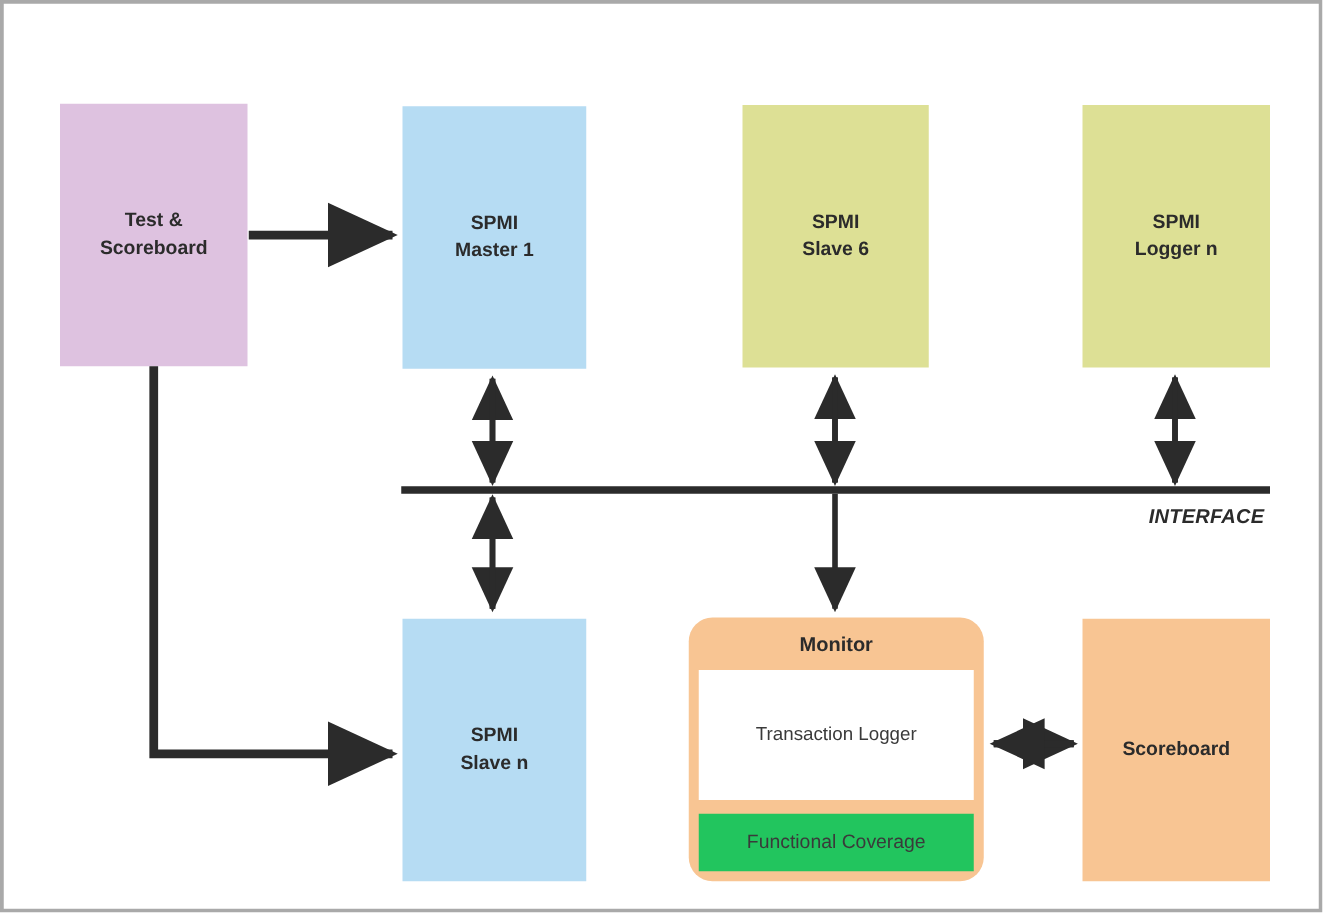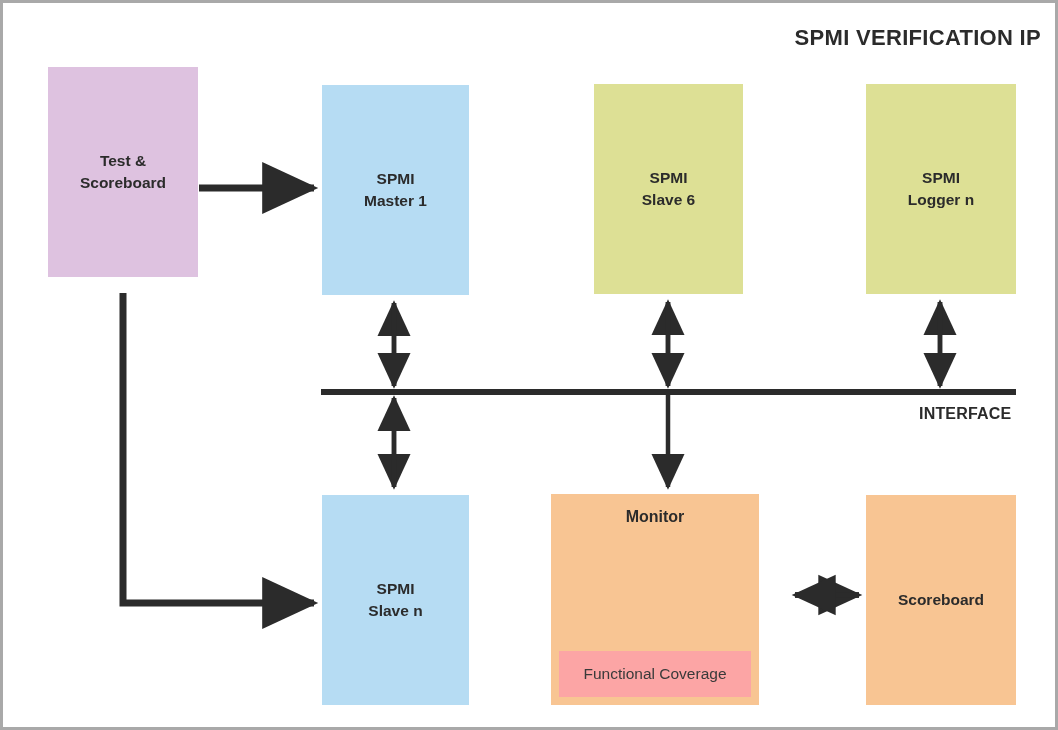--- a/index.html
+++ b/index.html
@@ -75,56 +75,56 @@
     justify-content: center;
     text-align: center;
     font-size: 15px;
     color: #3a3a3a;
     line-height: 1.35;
     font-weight: normal;
   }
   .monitor-bottom {
     margin-top: 11px;
     height: 46px;
-    background: #fca5a5;
+    background: #22c55e;
     display: flex;
     align-items: center;
     justify-content: center;
     font-size: 15.5px;
     color: #3a3a3a;
   }
 
   
   .bus {
     position: absolute;
     background: #2b2b2b;
   }
   .iface-label {
     position: absolute;
     font-size: 16px;
     font-weight: bold;
+    font-style: italic;
     color: #2b2b2b;
     letter-spacing: 0.2px;
   }
   svg.overlay {
     position: absolute;
     left: 0; top: 0;
     width: 1058px;
     height: 730px;
     pointer-events: none;
   }
 </style>
 </head>
 <body>
 
 <div id="canvas">
 
-  <div class="title">SPMI VERIFICATION IP</div>
-
-  <div class="blk purple" style="left:45px; top:64px; width:150px; height:210px;">
+
+  <div class="blk purple" style="left:45px; top:80px; width:150px; height:210px;">
     <span class="ln">Test &amp;</span>
     <span class="ln">Scoreboard</span>
   </div>
 
   <div class="blk blue" style="left:319px; top:82px; width:147px; height:210px;">
     <span class="ln">SPMI</span>
     <span class="ln">Master 1</span>
   </div>
 
   <div class="blk green" style="left:591px; top:81px; width:149px; height:210px;">
@@ -139,23 +139,24 @@
 
   <div class="blk blue" style="left:319px; top:492px; width:147px; height:210px;">
     <span class="ln">SPMI</span>
     <span class="ln">Slave n</span>
   </div>
 
   <div class="blk orange" style="left:863px; top:492px; width:150px; height:210px;text-align:center;">
     <span class="ln">Scoreboard</span>
   </div>
 
-  <div class="monitor" style="left:548px; top:491px; width:208px; height:211px;">
+  <div class="monitor" style="left:548px; top:491px; width:236px; height:211px;border-radius:19px;">
     <div class="monitor-title">Monitor</div>
     <div class="monitor-row">
+      <div class="sub">Transaction Logger</div>
     </div>
     <div class="monitor-bottom">Functional Coverage</div>
   </div>
 
   <div class="bus" style="left:318px; top:386px; width:695px; height:6px;"></div>
   <div class="iface-label" style="left:916px; top:402px;">INTERFACE</div>
 
   <svg class="overlay" viewBox="0 0 1058 730">
     <defs>
       <marker id="ah" markerWidth="10" markerHeight="10" refX="7.4" refY="4" orient="auto" markerUnits="strokeWidth">

